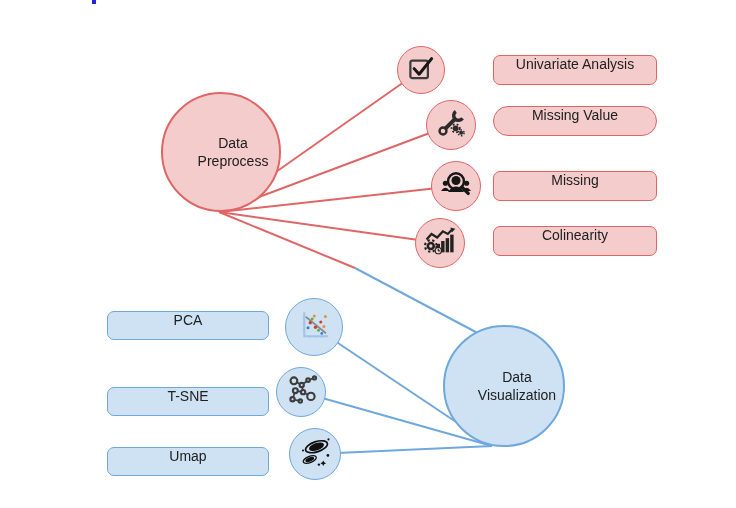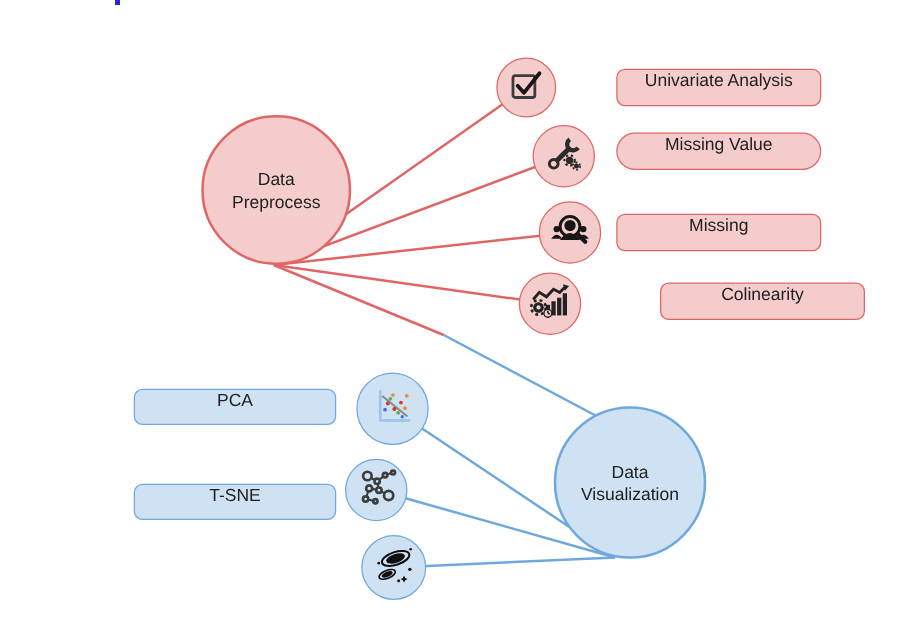--- a/index.html
+++ b/index.html
@@ -8,21 +8,21 @@
     --text:#202020; --artifact-blue:#2323e0;
   }
   html,body{margin:0;padding:0;background:#ffffff;}
   .canvas{position:relative;width:736px;height:508px;background:#ffffff;overflow:hidden;
           font-family:"Liberation Sans", sans-serif;color:var(--text);}
   svg.links{position:absolute;left:0;top:0;z-index:1;}
   .links line{stroke-width:2;fill:none;}
   .links line.pink{stroke:var(--pink-stroke);}
   .links line.blue{stroke:var(--blue-stroke);}
   .node{position:absolute;z-index:2;border-radius:50%;display:flex;align-items:center;
-        justify-content:center;text-align:center;box-sizing:border-box;}
+        justify-content:flex-end;text-align:center;box-sizing:border-box;}
   .node.big{font-size:14px;line-height:1.3;}
   .node.pinkish{background:var(--pink-fill);border:2px solid var(--pink-stroke);}
   .node.bluish{background:var(--blue-fill);border:2px solid var(--blue-stroke);}
   .iconbubble{position:absolute;z-index:2;border-radius:50%;display:flex;align-items:center;
         justify-content:center;box-sizing:border-box;}
   .iconbubble.pinkish{background:var(--pink-fill);border:1.5px solid var(--pink-stroke);}
   .iconbubble.bluish{background:var(--blue-fill);border:1.5px solid var(--blue-stroke);}
   .pill{position:absolute;z-index:2;border-radius:7px;display:flex;align-items:flex-start;
         justify-content:center;font-size:14px;box-sizing:border-box;}
   .pill.pinkish{background:var(--pink-fill);border:1.5px solid var(--pink-stroke);width:164px;height:30px;}
@@ -185,24 +185,27 @@
 
   <div class="pill pinkish" style="left:493px;top:55px;">
     <span>Univariate Analysis</span>
   </div>
   <div class="pill pinkish" style="left:493px;top:106px;border-radius:15px;">
     <span>Missing Value</span>
   </div>
   <div class="pill pinkish" style="left:493px;top:171px;">
     <span>Missing</span>
   </div>
-  <div class="pill pinkish" style="left:493px;top:226px;margin-left:35px;">
+  <div class="pill pinkish" style="left:493px;top:226px;">
     <span>Colinearity</span>
   </div>
 
   <div class="pill bluish" style="left:107px;top:311px;">
     <span>PCA</span>
   </div>
   <div class="pill bluish" style="left:107px;top:387px;">
     <span>T-SNE</span>
   </div>
+  <div class="pill bluish" style="left:107px;top:447px;">
+    <span>Umap</span>
+  </div>
 
 </div>
 
 </body></html>

